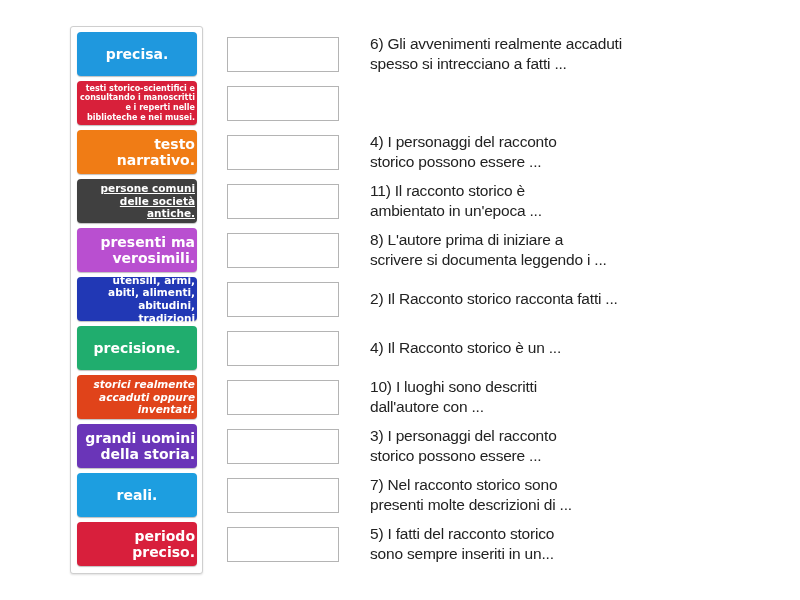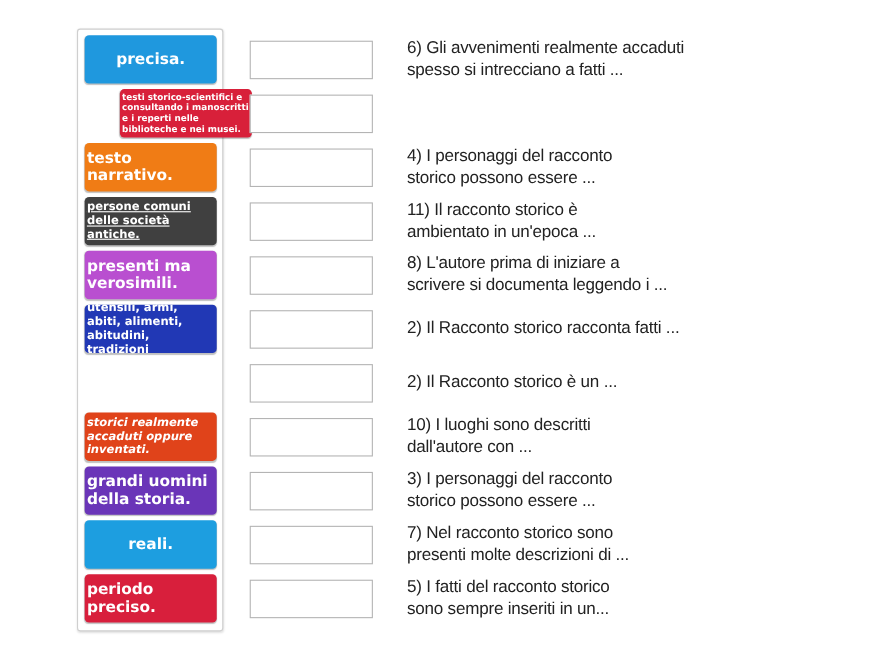--- a/index.html
+++ b/index.html
@@ -5,47 +5,48 @@
   html, body { margin:0; padding:0; background:#ffffff; }
   body { width:800px; height:600px; position:relative; overflow:hidden; font-family:"DejaVu Sans", sans-serif; }
   .tile-panel {
     position:absolute; left:70px; top:26px; width:131px; height:546px;
     border:1px solid #cfcfcf; border-radius:3px; background:#fff;
     box-shadow:0 1px 2px rgba(0,0,0,0.12);
   }
   .tile {
     position:absolute; left:6px; width:120px; height:44px;
     border-radius:4px; color:#fff; font-weight:bold;
-    display:flex; align-items:center; justify-content:center; text-align:left;
+    display:flex; align-items:center; justify-content:center; text-align:right;
     line-height:1.15; box-shadow:0 1px 1px rgba(0,0,0,0.25); cursor:grab;
     padding:0 2px; box-sizing:border-box;
   }
   .fs-l { font-size:14px; }
   .fs-m { font-size:10.5px; line-height:1.2; }
-  .fs-s { font-size:8px; line-height:1.2;margin-left:32px; }
+  .fs-s { font-size:8px; line-height:1.2; }
   .row { position:absolute; left:227px; height:38px; display:flex; align-items:center; }
   .drop-box {
     width:112px; height:35px; border:1px solid #b4b4b4; background:#fff;
     box-sizing:border-box; margin-right:11px;
   }
   .prompt {
     font-size:15.5px; color:#222; line-height:1.3; font-family:Liberation Sans, sans-serif;
     white-space:pre-line; width:360px; letter-spacing:-0.2px;margin-left:20px;
   }
 </style>
 </head>
 <body>
 
 <div class="tile-panel">
   <div class="tile fs-l" style="top: 5px; background: rgb(31, 152, 222);">precisa.</div>
   <div class="tile fs-s" style="top: 54px; background: rgb(216, 32, 58);">testi storico-scientifici e consultando i manoscritti e i reperti nelle biblioteche e nei musei.</div>
   <div class="tile fs-l" style="top: 103px; background: rgb(240, 124, 21);">testo narrativo.</div>
   <div class="tile fs-m" style="top: 152px; background: #404040; text-decoration: underline;">persone comuni delle società antiche.</div>
   <div class="tile fs-l" style="top: 201px; background: rgb(185, 79, 208);">presenti ma verosimili.</div>
   <div class="tile fs-m" style="top: 250px; background: rgb(33, 56, 181);">utensili, armi, abiti, alimenti, abitudini, tradizioni</div>
+  <div class="tile fs-l" style="top: 299px; background: rgb(32, 173, 110);">precisione.</div>
   <div class="tile fs-m" style="top: 348px; background: rgb(224, 67, 26); font-style: italic;">storici realmente accaduti oppure inventati.</div>
   <div class="tile fs-l" style="top: 397px; background: rgb(106, 53, 184);">grandi uomini della storia.</div>
   <div class="tile fs-l" style="top: 446px; background: rgb(29, 158, 224);">reali.</div>
   <div class="tile fs-l" style="top: 495px; background: rgb(216, 31, 60);">periodo preciso.</div>
 </div>
 
 <div>
   <div class="row" style="top:35px">
       <div class="drop-box"></div>
       <div class="prompt">6) Gli avvenimenti realmente accaduti
@@ -68,21 +69,21 @@
       <div class="drop-box"></div>
       <div class="prompt">8) L'autore prima di iniziare a
 scrivere si documenta leggendo i ...</div>
     </div>
   <div class="row" style="top:280px">
       <div class="drop-box"></div>
       <div class="prompt">2) Il Racconto storico racconta fatti ...</div>
     </div>
   <div class="row" style="top:329px">
       <div class="drop-box"></div>
-      <div class="prompt">2) Il Racconto storico è un ...</div>
+      <div class="prompt">4) Il Racconto storico è un ...</div>
     </div>
   <div class="row" style="top:378px">
       <div class="drop-box"></div>
       <div class="prompt">10) I luoghi sono descritti
 dall'autore con ...</div>
     </div>
   <div class="row" style="top:427px">
       <div class="drop-box"></div>
       <div class="prompt">3) I personaggi del racconto
 storico possono essere ...</div>

